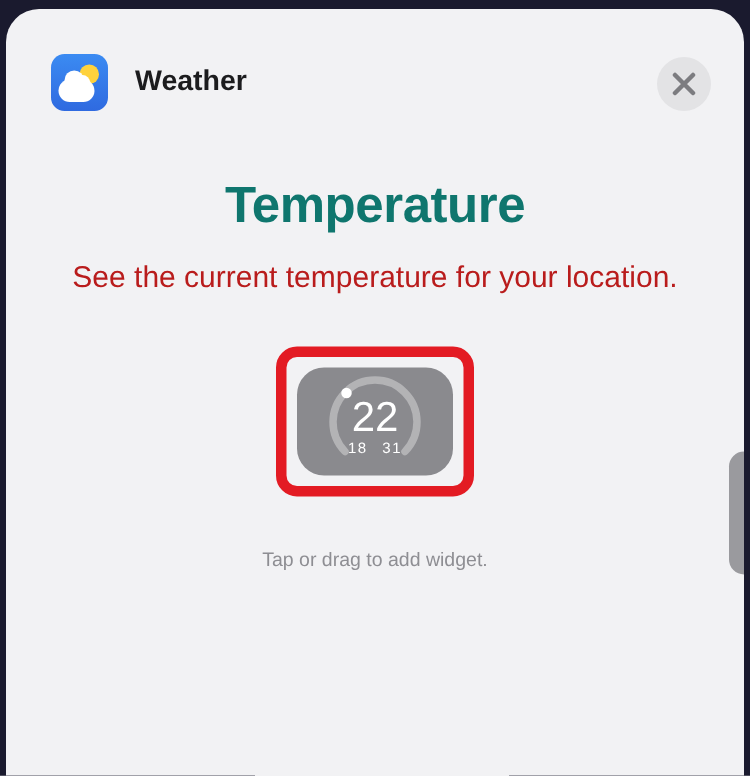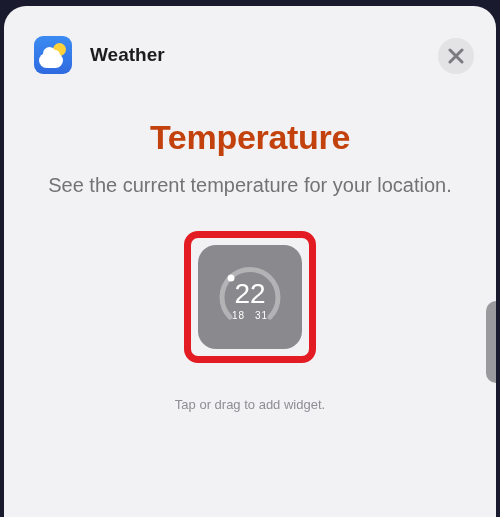--- a/index.html
+++ b/index.html
@@ -92,45 +92,45 @@
       align-items: center;
       justify-content: center;
       cursor: pointer;
       border: none;
     }
     .close-btn svg { display: block; }
     .title {
       text-align: center;
       font-size: 34px;
       font-weight: 700;
-      color: #c2410c;
+      color: #0f766e;
       margin-top: 34px;
       letter-spacing: -0.3px;
     }
     .subtitle {
       text-align: center;
       font-size: 20px;
-      color: #737373;
+      color: #b91c1c;
       margin: 14px 40px 0;
       line-height: 1.4;
     }
     .widget-area {
       display: flex;
       justify-content: center;
       margin-top: 32px;
       position: relative;
     }
     .highlight {
       border: 7px solid #e31b23;
       border-radius: 14px;
       padding: 7px;
     }
     .widget {
       width: 104px;
-      height: 104px;
+      height: 72px;
       border-radius: 18px;
       background: #8a8a8e;
       position: relative;
       display: flex;
       align-items: center;
       justify-content: center;
       cursor: grab;
     }
     .gauge-svg {
       position: absolute;

